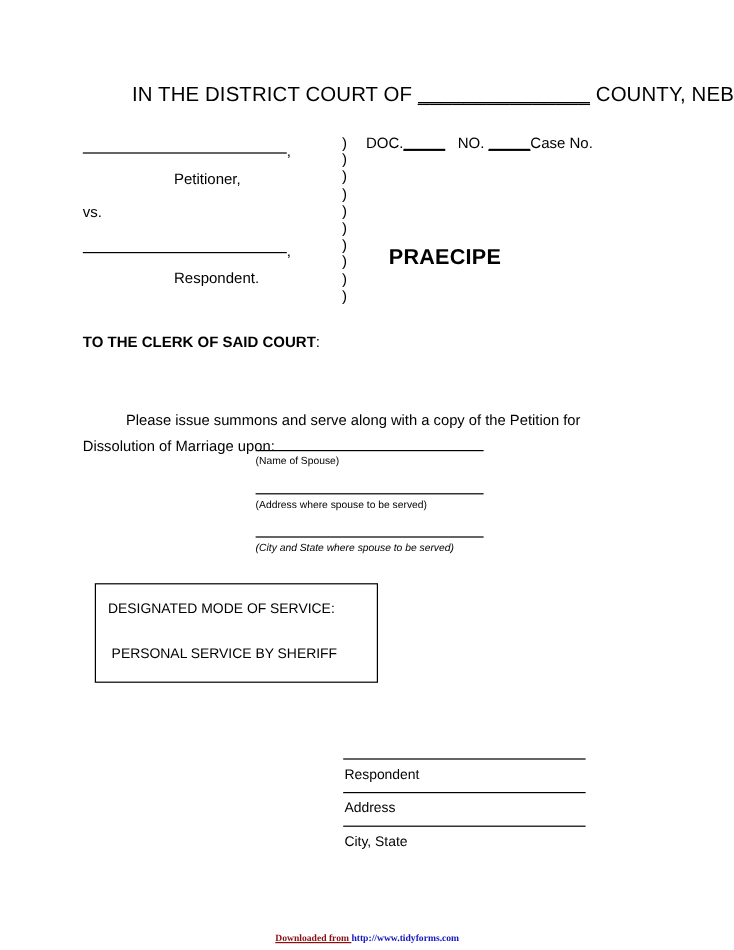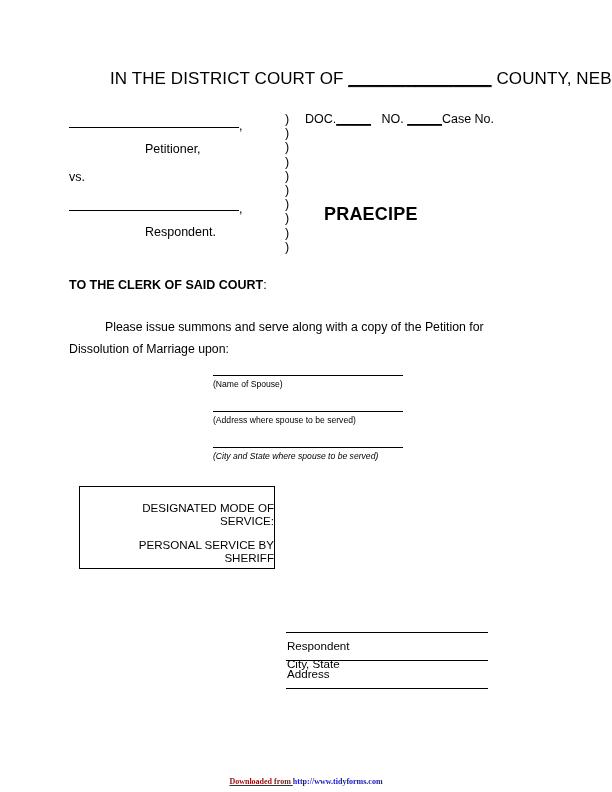--- a/index.html
+++ b/index.html
@@ -79,21 +79,21 @@
     left: 69px;
     top: 279px;
     font-size: 12.5px;
     font-weight: bold;
   }
   .clerk .plain { font-weight: normal; }
 
   .body-par {
     position: absolute;
     left: 69px;
-    top: 316px;
+    top: 339px;
     width: 478px;
     font-size: 12.3px;
     line-height: 22px;
     text-indent: 36px;
     white-space: normal;
   }
 
   
   .svc-rule {
     position: absolute;
@@ -106,25 +106,24 @@
     position: absolute;
     left: 213px;
     font-size: 8.6px;
   }
 
   
   .mode-box {
     position: absolute;
     left: 79px;
     top: 486px;
-    width: 196px;
+    width: 236px;
     height: 83px;
     border: 1.3px solid #000;
     box-sizing: border-box;
-    text-align: right;
   }
   .mode-line {
     position: absolute;
     font-size: 11.6px;
   }
 
   
   .sig-rule {
     position: absolute;
     left: 286px;
@@ -208,17 +207,17 @@
     <div class="mode-line" style="left:13px; top:51px;">PERSONAL SERVICE BY SHERIFF</div>
   </div>
 
   <div class="sig-rule" style="top:632px;"></div>
   <div class="sig-label" style="top:639px;">Respondent</div>
 
   <div class="sig-rule" style="top:660px;"></div>
   <div class="sig-label" style="top:667px;">Address</div>
 
   <div class="sig-rule" style="top:688px;"></div>
-  <div class="sig-label" style="top:657px;">City, State</div>
+  <div class="sig-label" style="top:695px;">City, State</div>
 
   <div class="footer"><span class="from">Downloaded from </span><span class="url">http://www.tidyforms.com</span></div>
 
 </div>
 
 </body></html>

